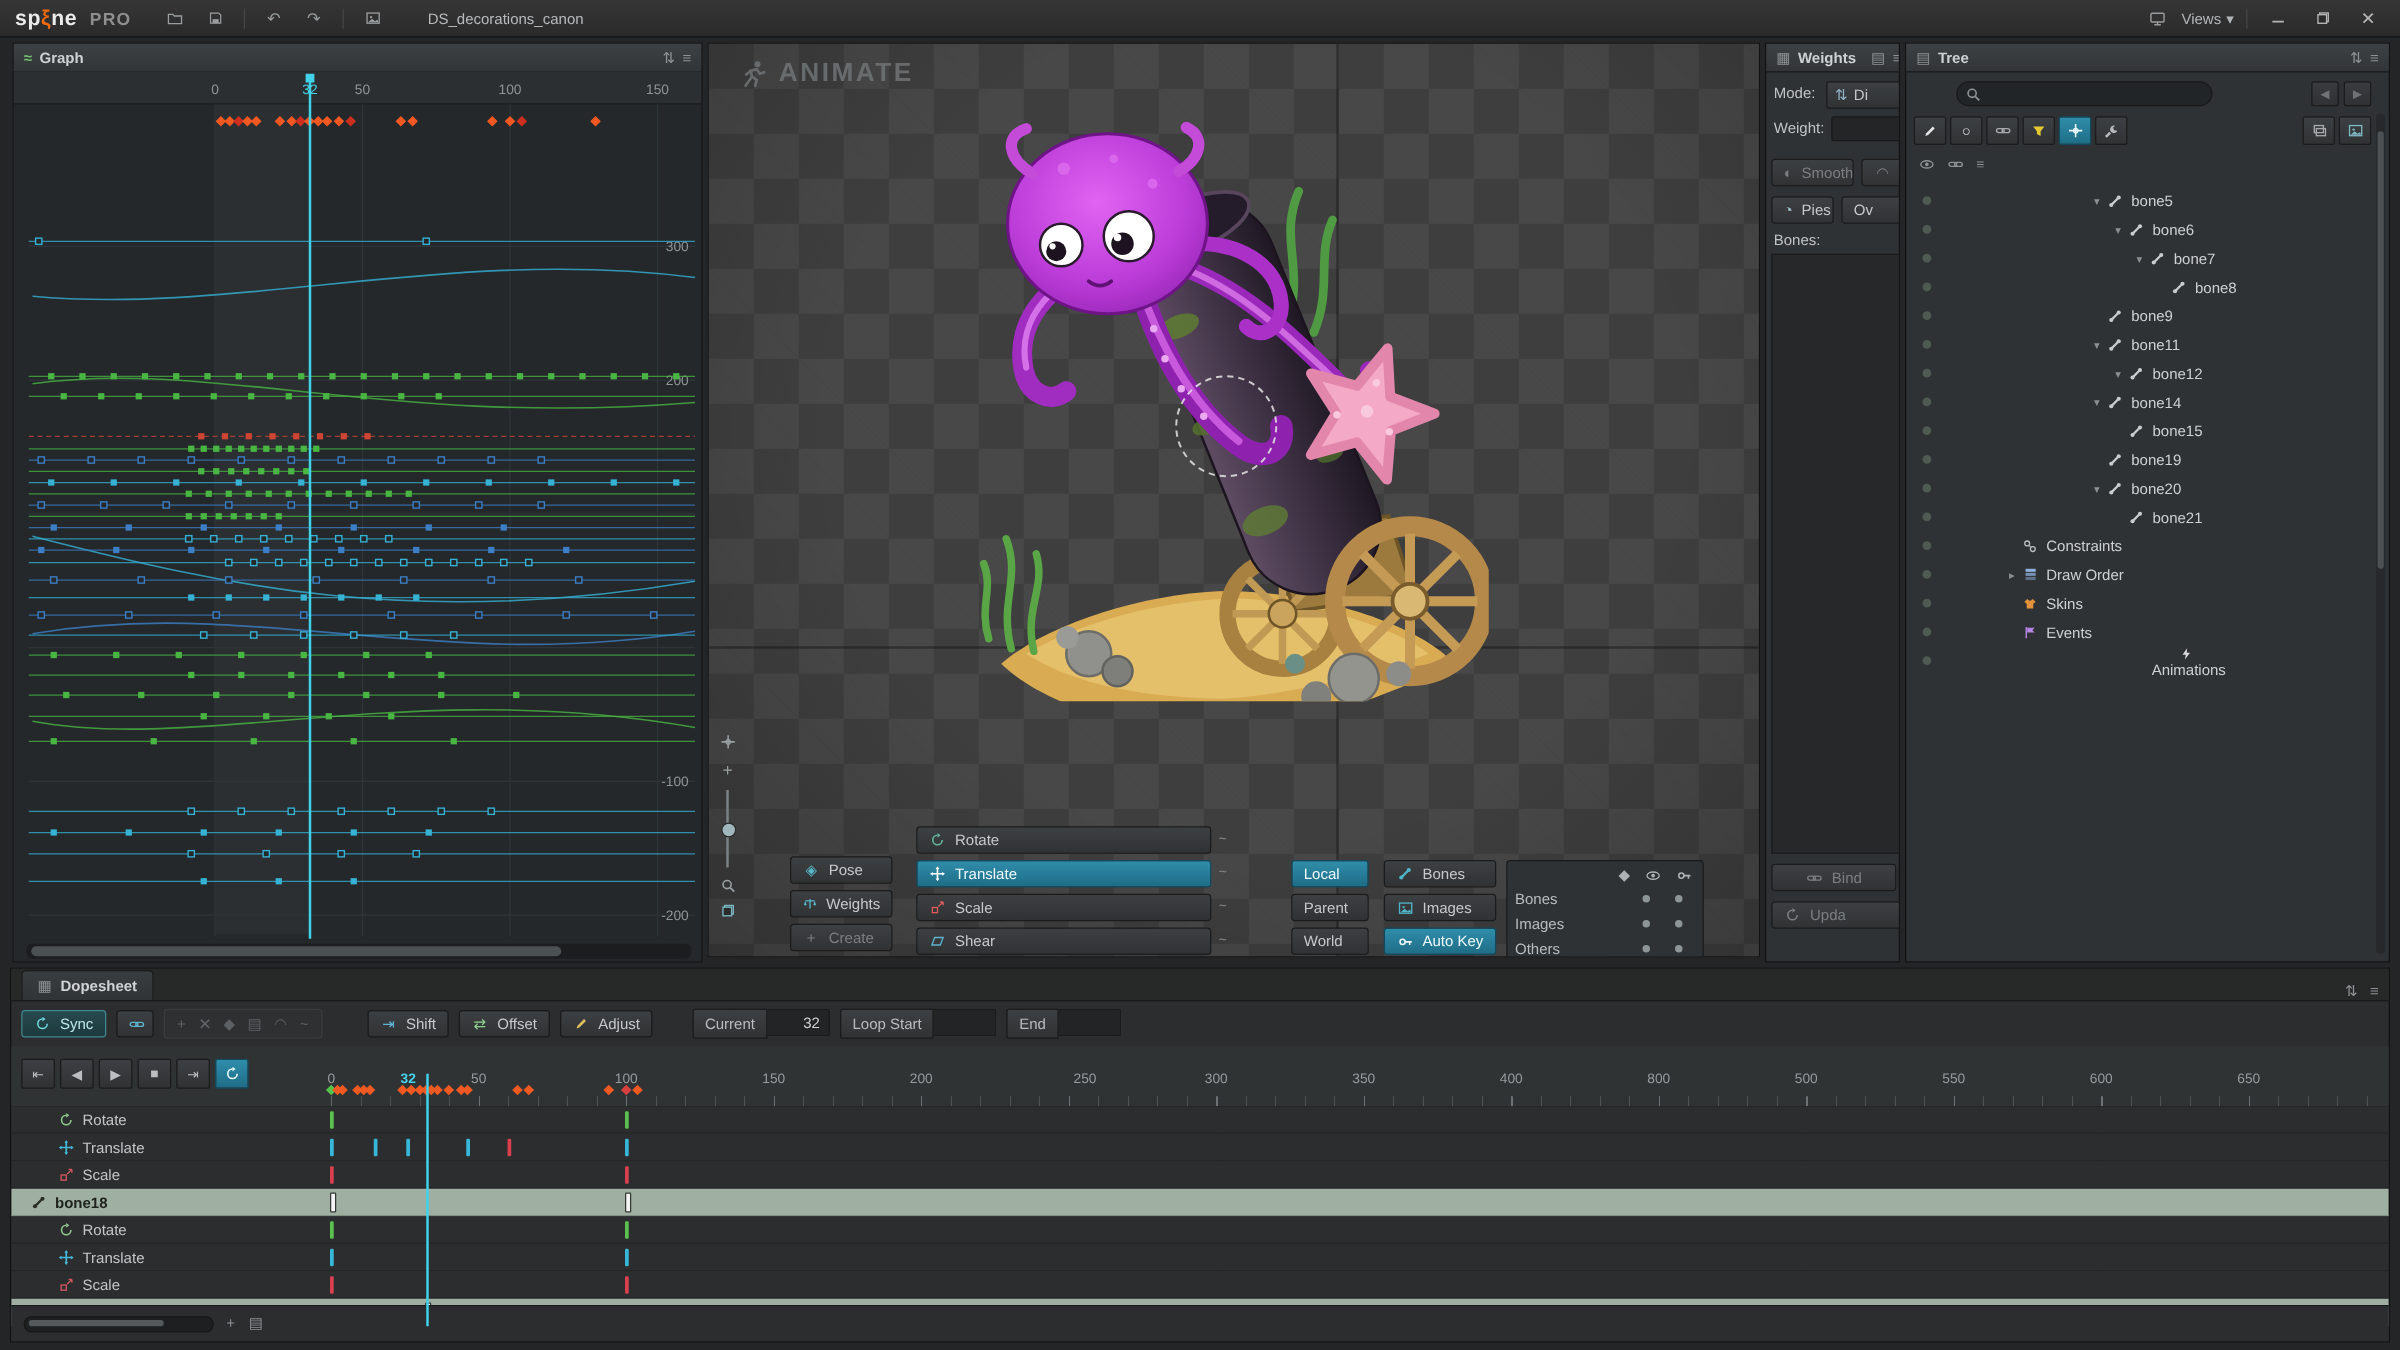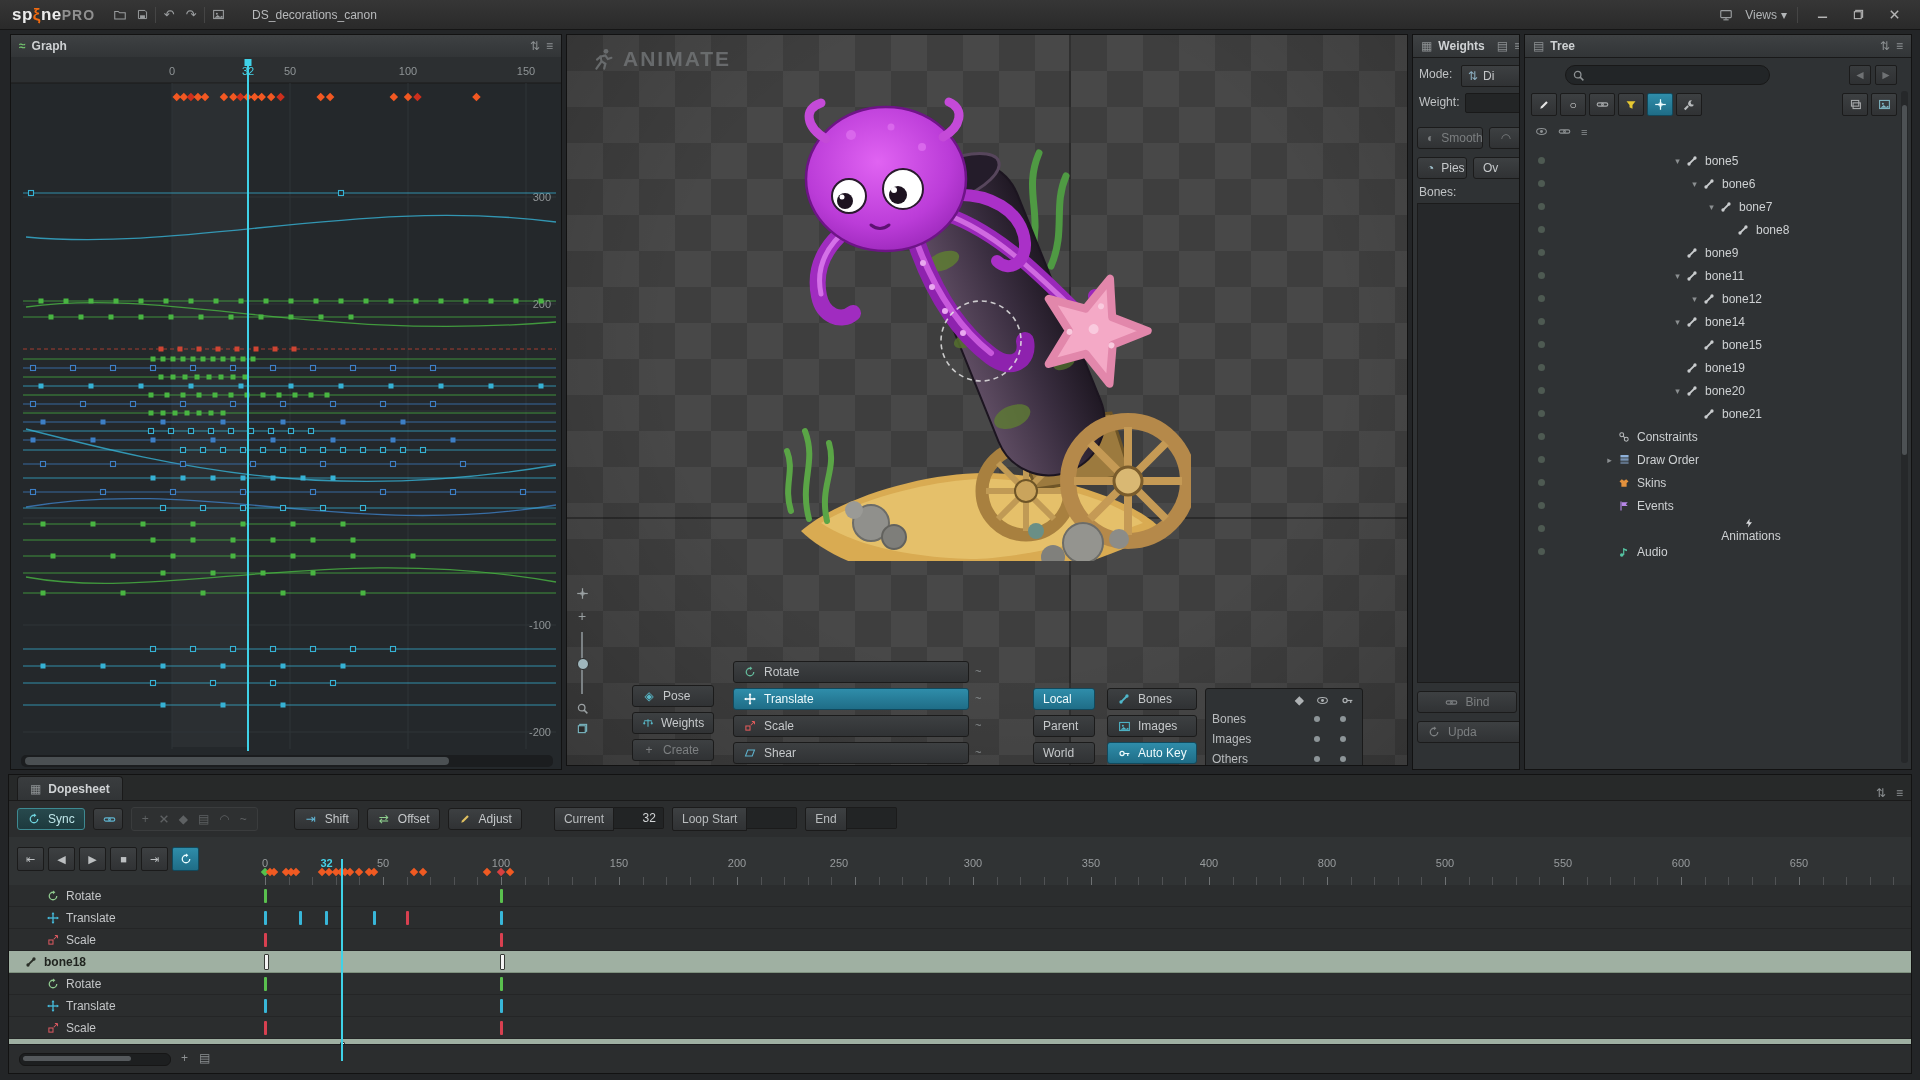--- a/index.html
+++ b/index.html
@@ -6,21 +6,21 @@
   body{font-family:"Liberation Sans",sans-serif;font-size:12px;color:#c4c6c8;}
   #app{position:relative;width:1920px;height:1080px;overflow:hidden;background:#232527;}
   .panel{position:absolute;background:#2f3234;border:1px solid #121212;box-sizing:border-box;}
   .phead{height:22px;display:flex;align-items:center;gap:6px;padding:0 8px;background:linear-gradient(#3e4143,#323537);border-bottom:1px solid #191919;font-weight:bold;color:#ced1d3;}
   .phead .spacer{flex:1;}
   .hicon{color:#8e9294;font-weight:normal;font-size:12px;}
   .i{display:inline-flex;align-items:center;justify-content:center;}
   .i svg{display:block;}
 
   
-  #titlebar{position:absolute;left:0;top:0;right:0;height:30px;background:linear-gradient(#363636,#2a2a2a);border-bottom:1px solid #151515;display:flex;align-items:center;padding:0 12px;box-sizing:border-box;}
+  #titlebar{position:absolute;left:0;top:0;right:0;height:30px;background:linear-gradient(#363636,#2a2a2a);border-bottom:1px solid #151515;display:flex;align-items:center;padding:0 12px;gap:10px;box-sizing:border-box;}
   #logo{font-weight:bold;font-size:17px;color:#ececec;letter-spacing:.5px;}
   #logo .accent{color:#f06a10;}
   #edition{font-weight:bold;color:#8f8f8f;font-size:14px;letter-spacing:1px;margin-right:14px;}
   .tb-ic{color:#9a9d9f;width:22px;text-align:center;font-size:13px;}
   .tb-sep{width:1px;height:16px;background:#454545;margin:0 2px;}
   #filename{color:#b8babc;margin-left:23px;}
   #tb-right{margin-left:auto;display:flex;align-items:center;gap:8px;}
   .winbtn{width:28px;height:20px;display:flex;align-items:center;justify-content:center;color:#b5b5b5;}
 
   
@@ -1133,32 +1133,20 @@
         <div class="trow" style="padding-left: 78px; flex-direction: column;">
           <span class="vdot"></span>
           <span class="arr"></span>
           <span class="ticon i" style="color: rgb(216, 218, 220);">
             <svg width="12" height="12" viewBox="0 0 16 16">
               <path d="M9 2 L4 9 H7.5 L6.5 14 L12 7 H8.5 Z" fill="currentColor"></path>
             </svg>
           </span>
           <span>Animations</span>
         </div>
-        <div class="trow" style="padding-left: 78px;">
-          <span class="vdot"></span>
-          <span class="arr"></span>
-          <span class="ticon i" style="color: rgb(86, 196, 162);">
-            <svg width="12" height="12" viewBox="0 0 16 16">
-              <circle cx="5" cy="12" r="2.4" fill="currentColor"></circle>
-              <rect x="6.8" y="3" width="1.6" height="9" fill="currentColor"></rect>
-              <path d="M6.8 3 L12 4.5 V7 L8.4 5.8 Z" fill="currentColor"></path>
-            </svg>
-          </span>
-          <span>Audio</span>
-        </div>
       </div>
     <div id="tree-scroll">
         <div id="tree-thumb"></div>
       </div>
   </section>
 
   <section id="dopesheet">
     <div id="ds-tabrow">
       <span id="ds-tab">
         <span class="hicon i">▦</span>
@@ -1245,21 +1233,21 @@
               <path d="M8 0.5 L11.2 3 L8 5.5 Z" fill="currentColor"></path>
             </svg>
           </span>
       </div>
       <div id="ds-ruler">
           <span class="rnum" style="left: 256px;">0</span>
           <span class="rnum" style="left: 374px;">50</span>
           <span class="rnum" style="left: 492px;">100</span>
           <span class="rnum" style="left: 610px;">150</span>
           <span class="rnum" style="left: 728px;">200</span>
-          <span class="rnum" style="left: 830px;">250</span>
+          <span class="rnum" style="left: 859px;">250</span>
           <span class="rnum" style="left: 964px;">300</span>
           <span class="rnum" style="left: 1082px;">350</span>
           <span class="rnum" style="left: 1200px;">400</span>
           <span class="rnum" style="left: 1318px;">800</span>
           <span class="rnum" style="left: 1436px;">500</span>
           <span class="rnum" style="left: 1554px;">550</span>
           <span class="rnum" style="left: 1672px;">600</span>
           <span class="rnum" style="left: 1790px;">650</span>
           <span class="rnum accent" style="left: 317.52px;">32</span>
         </div>

